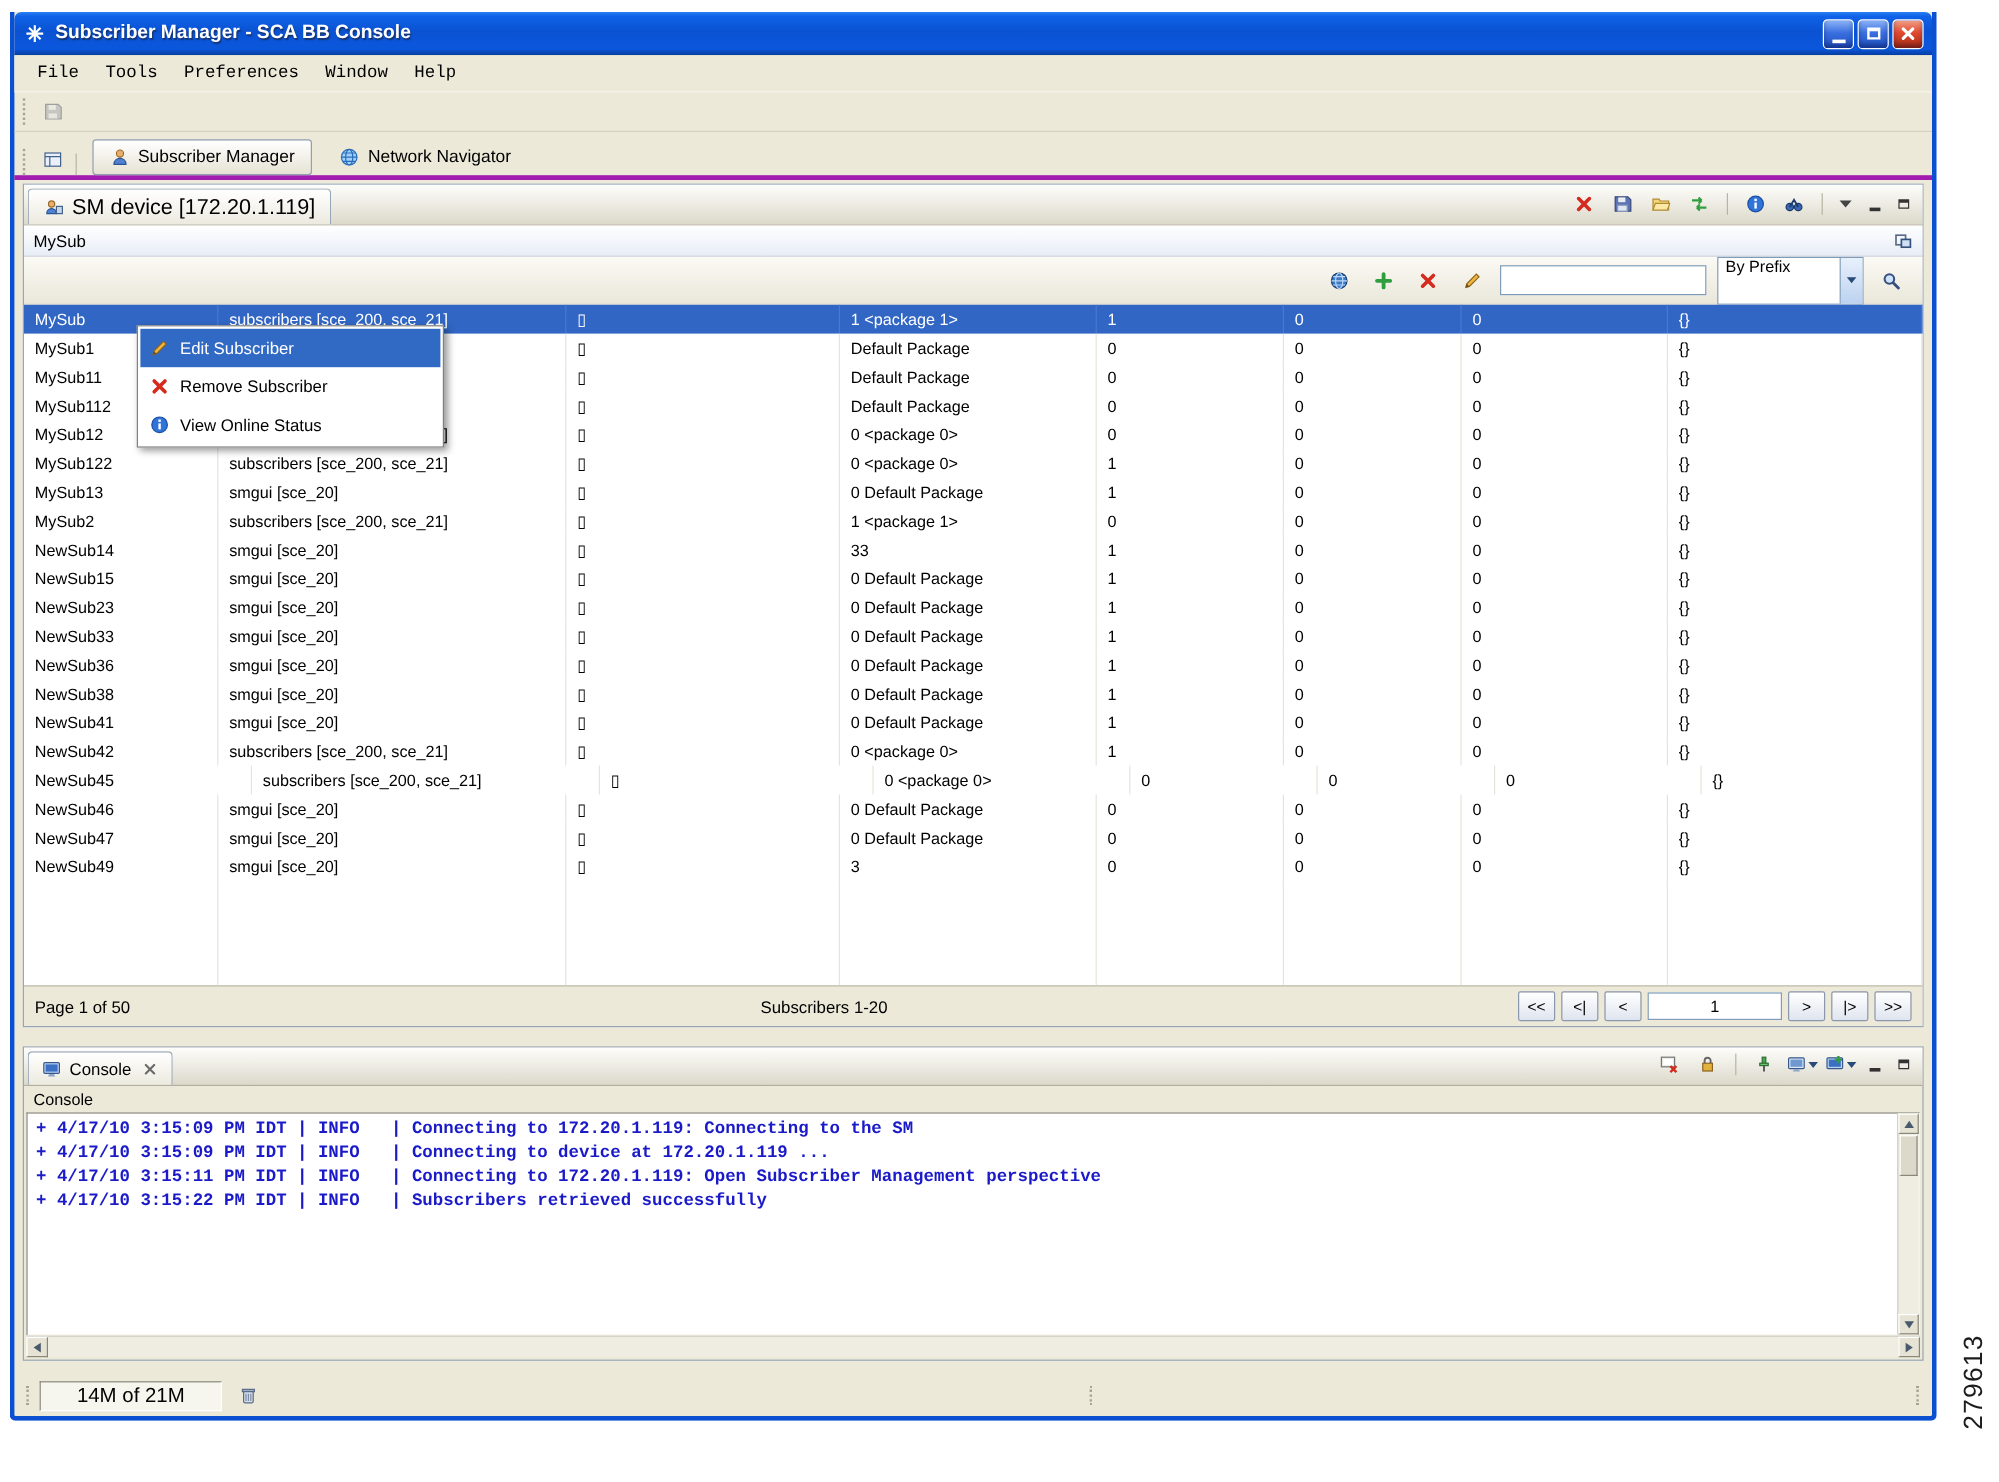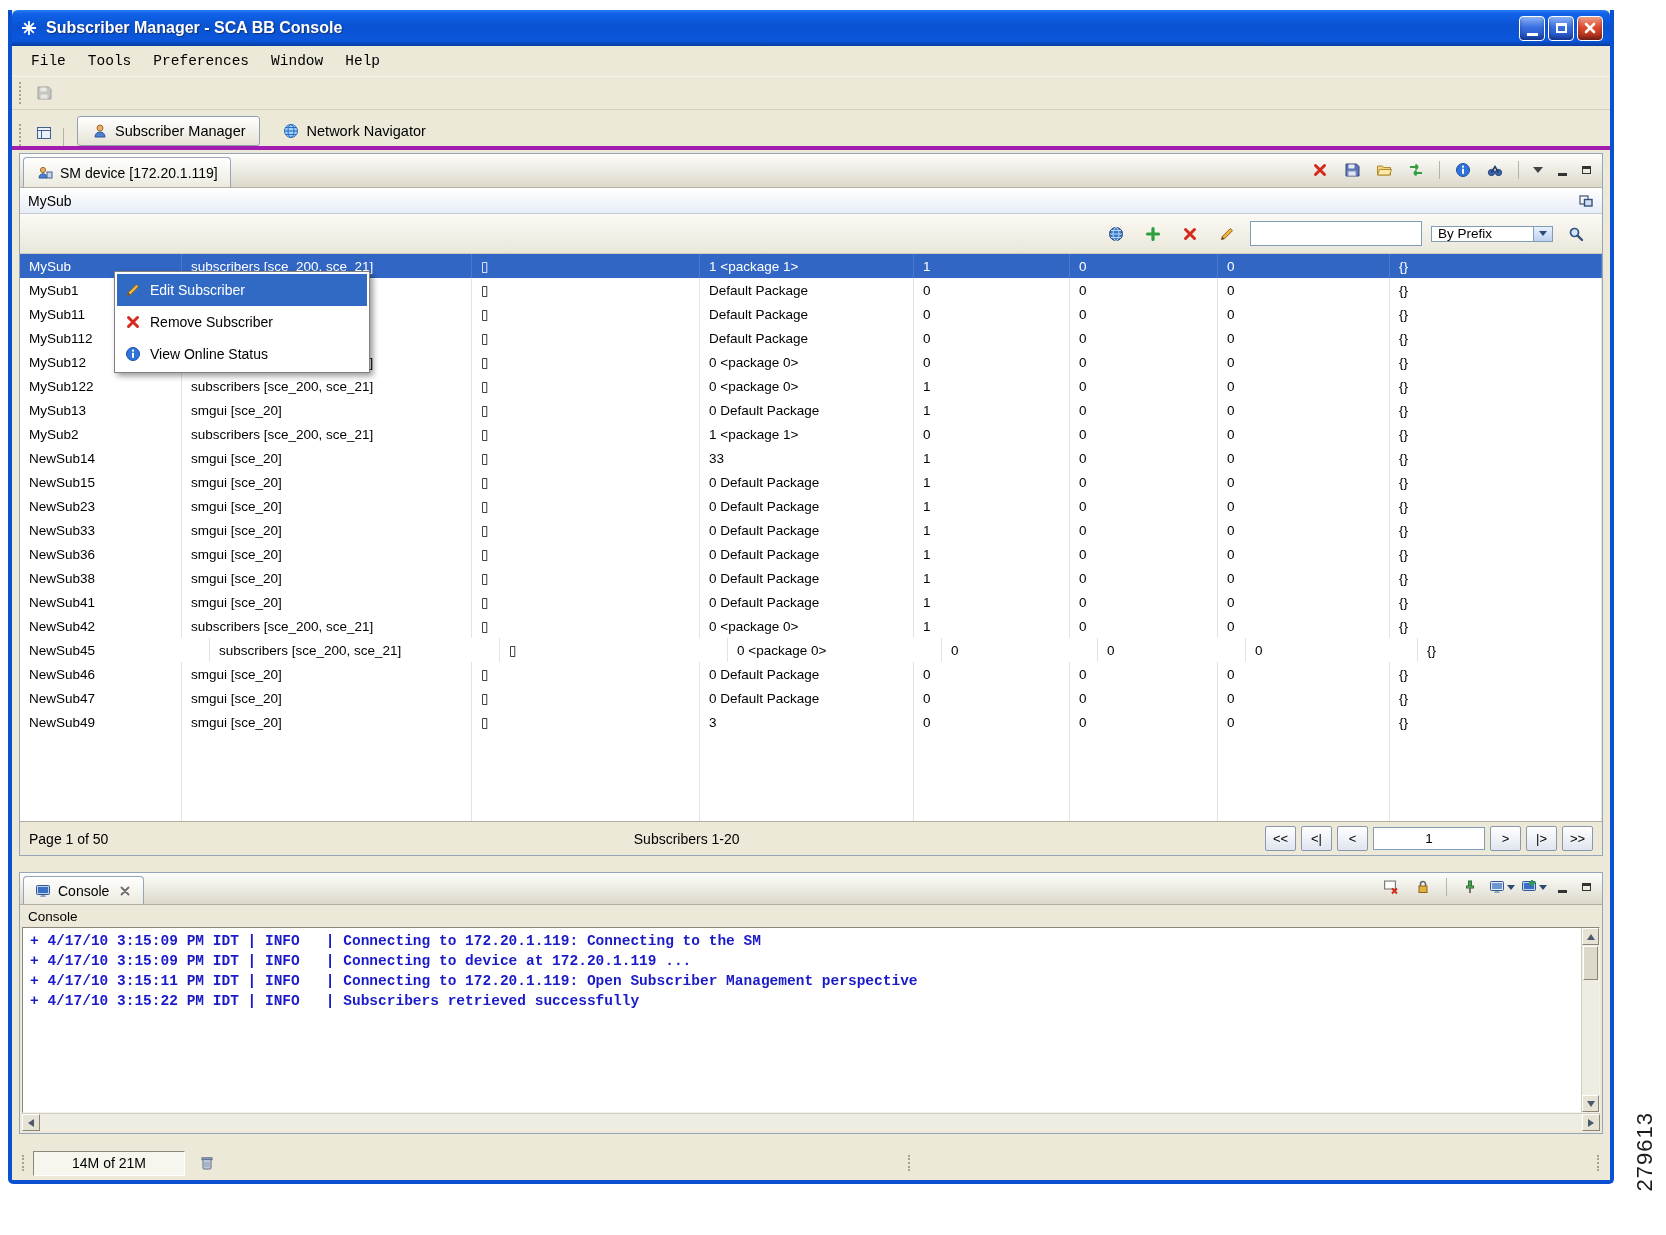--- a/index.html
+++ b/index.html
@@ -42,37 +42,37 @@
   .ico{display:inline-flex;width:17px;height:17px;align-items:center;justify-content:center;}
   .ico svg{width:16px;height:16px;}
 
   
   .main-view{flex:1 1 auto;margin:3px 7px 4px 7px;border:1px solid #97a5b8;background:#fff;
     display:flex;flex-direction:column;min-height:0;}
   .view-tabrow{height:34px;flex:0 0 34px;display:flex;align-items:flex-end;
     background:linear-gradient(180deg,#fdfdfb,#dcd9ca);border-bottom:1px solid #b3afa0;}
   .view-tab{display:flex;align-items:center;gap:7px;height:30px;padding:0 12px;margin-left:3px;
     background:linear-gradient(#ffffff,#eceadf);border:1px solid #97a5b8;border-bottom:none;
-    border-radius:4px 4px 0 0;font-size:14px;}
+    border-radius:4px 4px 0 0;font-size:18px;}
   .view-tools{margin-left:auto;display:flex;align-items:center;gap:4px;padding:0 6px 4px 0;}
   .vsep{width:1px;height:18px;background:#b8b4a4;margin:0 5px;}
   .mini{width:20px;height:18px;display:flex;align-items:center;justify-content:center;}
   .chev{width:0;height:0;border-left:5px solid transparent;border-right:5px solid transparent;border-top:6px solid #444;}
   .m-bar{width:9px;height:3px;background:#333;margin-top:9px;}
   .m-box{width:9px;height:8px;border:1.5px solid #333;border-top-width:3px;}
 
   .subtitle-bar{height:26px;flex:0 0 26px;display:flex;align-items:center;justify-content:space-between;
     padding:0 8px;font-size:14px;background:linear-gradient(180deg,#ffffff,#e7edf7);
     border-bottom:1px solid #c4cbd6;}
   .action-bar{height:40px;flex:0 0 40px;display:flex;align-items:center;justify-content:flex-end;
     gap:9px;padding-right:12px;background:linear-gradient(#fbfaf4,#eae7da);border-bottom:1px solid #cfccc0;}
   .txt-input{width:172px;height:25px;border:1px solid #7f9db9;background:#fff;font-size:14px;
     padding:2px 6px;font-family:"Liberation Sans",sans-serif;}
-  .dropdown{width:122px;height:16px;border:1px solid #7f9db9;background:#fff;display:flex;
-    align-items:center;font-size:13.5px;}
+  .dropdown{width:122px;height:40px;border:1px solid #7f9db9;background:#fff;display:flex;
+    align-items:flex-start;font-size:13.5px;}
   .dropdown .lbl{flex:1;padding-left:6px;}
   .dd-btn{width:19px;height:100%;background:linear-gradient(#e8f0fc,#bcd2f0);border-left:1px solid #7f9db9;
     display:flex;align-items:center;justify-content:center;}
   .dd-caret{width:0;height:0;border-left:4px solid transparent;border-right:4px solid transparent;border-top:5px solid #2a4a78;}
 
   
   .table-zone{flex:1 1 auto;display:flex;flex-direction:column;position:relative;min-height:0;background:#fff;font-size:13.5px;}
   .thead{height:27px;flex:0 0 27px;display:flex;background:linear-gradient(#ffffff,#e2dfd0);
     border-bottom:1px solid #bdb9a9;}
   .th{display:flex;align-items:center;padding-left:9px;border-right:1px solid #c9c5b5;white-space:nowrap;overflow:hidden;}
@@ -122,21 +122,21 @@
   .tri-dn{width:0;height:0;border-left:4px solid transparent;border-right:4px solid transparent;border-top:6px solid #4a5a6e;}
   .tri-l{width:0;height:0;border-top:4px solid transparent;border-bottom:4px solid transparent;border-right:6px solid #4a5a6e;}
   .tri-r{width:0;height:0;border-top:4px solid transparent;border-bottom:4px solid transparent;border-left:6px solid #4a5a6e;}
   .vthumb{height:34px;margin:1px;background:#ddd9ca;border:1px solid;border-color:#fff #8a877a #8a877a #fff;}
   .strack{flex:1;}
   .hscroll{height:18px;flex:0 0 18px;margin:0 2px 2px 2px;display:flex;background:#efede2;border-top:1px solid #cfccc0;}
 
   
   .statusbar{height:34px;flex:0 0 34px;display:flex;align-items:center;padding:0 10px;gap:8px;}
   .mem-box{width:152px;height:25px;border:1px solid;border-color:#8a877a #fff #fff #8a877a;background:#f6f5ee;
-    display:flex;align-items:center;justify-content:center;font-size:14px;}
+    display:flex;align-items:center;justify-content:center;font-size:17px;}
   .spacer{flex:1;}
   .grip-v{width:3px;height:16px;border-left:2px dotted #a8a494;}
 
   
   .fig-num{position:absolute;right:8px;bottom:44px;writing-mode:vertical-rl;transform:rotate(180deg);
     font-size:22px;color:#1c1c1c;letter-spacing:1px;}
 </style>
 </head>
 <body>
 

